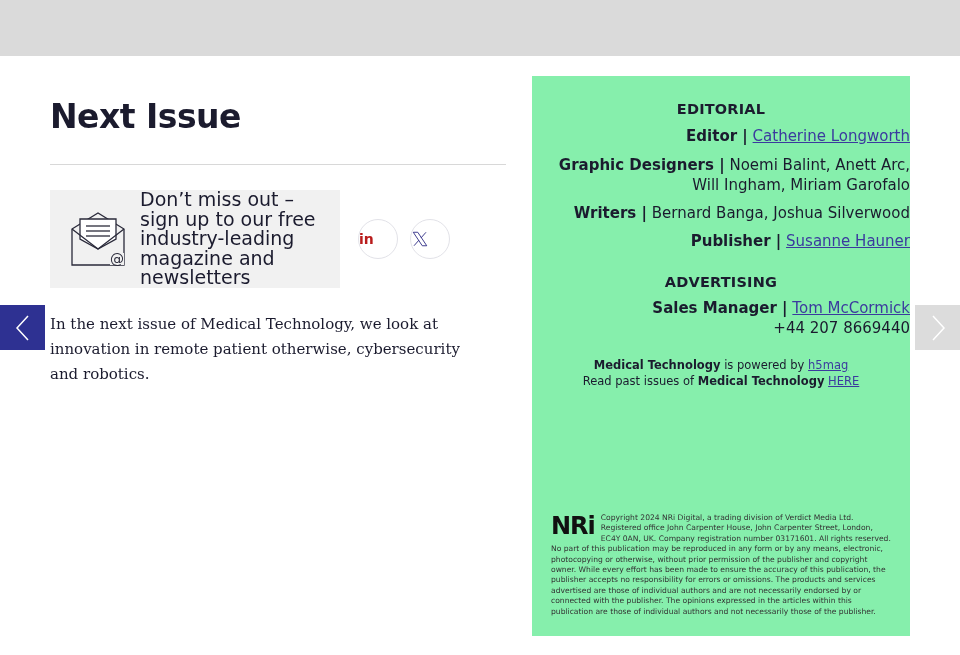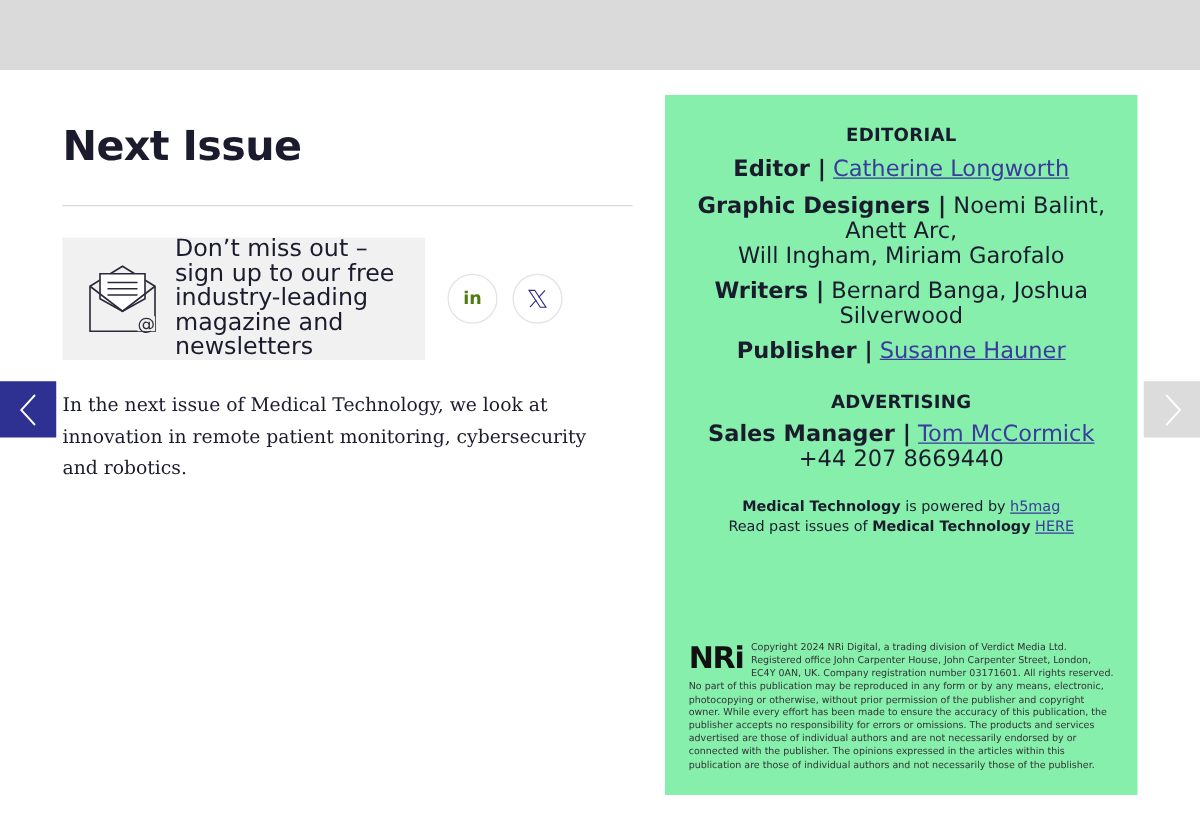--- a/index.html
+++ b/index.html
@@ -10,32 +10,32 @@
 
   .left-col { position: absolute; left: 50px; top: 76px; width: 456px; }
   .page-title { font-family: "DejaVu Sans", sans-serif; font-weight: bold; font-size: 33px; letter-spacing: -0.5px; color: #1b1b2e; margin-top: 21px; line-height: 40px; }
   .issue-date { font-family: "DejaVu Sans", sans-serif; font-weight: bold; font-size: 12px; color: #1b1b2e; margin-top: 9px; }
   .divider { height: 1px; background: #d8d8d8; margin-top: 27px; width: 456px; }
 
   .signup-row { display: flex; align-items: center; margin-top: 25px; }
   .signup-box { width: 290px; height: 98px; background: #f1f1f1; display: flex; align-items: center; padding-left: 20px; }
   .envelope { width: 56px; height: 56px; flex: 0 0 56px; }
   .signup-text { font-family: "DejaVu Sans", sans-serif; font-size: 19px; line-height: 19.5px; color: #1b1b2e; margin-left: 14px; width: 190px; }
-  .social { width: 40px; height: 40px; border: 1px solid #e2e2e8; border-radius: 50%; display: flex; align-items: center; justify-content: center; color: #4d7c0f; background: #fff; }
+  .social { width: 40px; height: 40px; border: 1px solid #e2e2e8; border-radius: 50%; display: flex; align-items: center; justify-content: flex-start; color: #b91c1c; background: #fff; }
   .social.linkedin { margin-left: 18px; font-weight: bold; font-family: "DejaVu Sans", sans-serif; font-size: 14px; }
   .social.x { margin-left: 12px; }
 
   .intro { font-family: "DejaVu Serif", serif; font-size: 15px; line-height: 25px; color: #1b1b2e; margin-top: 24px; width: 440px; }
 
   .nav-prev { position: absolute; left: 0; top: 305px; width: 45px; height: 45px; background: #2e3192; display: flex; align-items: center; justify-content: center; }
   .nav-next { position: absolute; left: 915px; top: 305px; width: 45px; height: 45px; background: #dcdcdc; display: flex; align-items: center; justify-content: center; }
 
   .right-panel { position: absolute; left: 532px; top: 76px; width: 378px; height: 560px; background: #86efac; text-align: center; font-family: "DejaVu Sans", sans-serif; color: #1b1b2e; }
   .section-head { font-weight: bold; font-size: 14.5px; letter-spacing: 0.2px; }
-  .line { font-size: 18px; line-height: 20px; }
+  .line { font-size: 15px; line-height: 20px; text-align: right; }
   .line b { font-weight: bold; }
   .link { color: #3b3a9e; text-decoration: underline; }
   .small { font-size: 11.5px; line-height: 16px; }
 
   .legal { position: absolute; left: 19px; top: 437px; width: 340px; text-align: left; font-size: 7.6px; line-height: 10.4px; color: #333; }
   .nri-logo { float: left; font-family: "DejaVu Sans", sans-serif; font-weight: bold; font-size: 24px; line-height: 26px; margin-right: 6px; color: #111; letter-spacing: -1px; text-align: right; }
 </style>
 </head>
 <body>
 
@@ -64,21 +64,21 @@
     </a>
     <a class="social x">
       <svg width="18" height="18" viewBox="0 0 24 24" fill="none" stroke="#2d2a83" stroke-width="1.2">
         <path d="M3 3 L9 3 L21 21 L15 21 Z"></path>
         <line x1="20" y1="3" x2="13.3" y2="10.6"></line>
         <line x1="4" y1="21" x2="10.6" y2="13.5"></line>
       </svg>
     </a>
   </div>
 
-  <p class="intro">In the next issue of Medical Technology, we look at innovation in remote patient monitoring, cybersecurity and robotics.</p>
+  <p class="intro">In the next issue of Medical Technology, we look at innovation in remote patient otherwise, cybersecurity and robotics.</p>
 </div>
 
 <div class="nav-prev">
   <svg width="16" height="26" viewBox="0 0 16 26" fill="none" stroke="#ffffff" stroke-width="1.5">
       <path d="M13 1 L2 13 L13 25"></path>
     </svg>
 </div>
 <div class="nav-next">
   <svg width="16" height="26" viewBox="0 0 16 26" fill="none" stroke="#ffffff" stroke-width="1.5">
       <path d="M3 1 L14 13 L3 25"></path>

